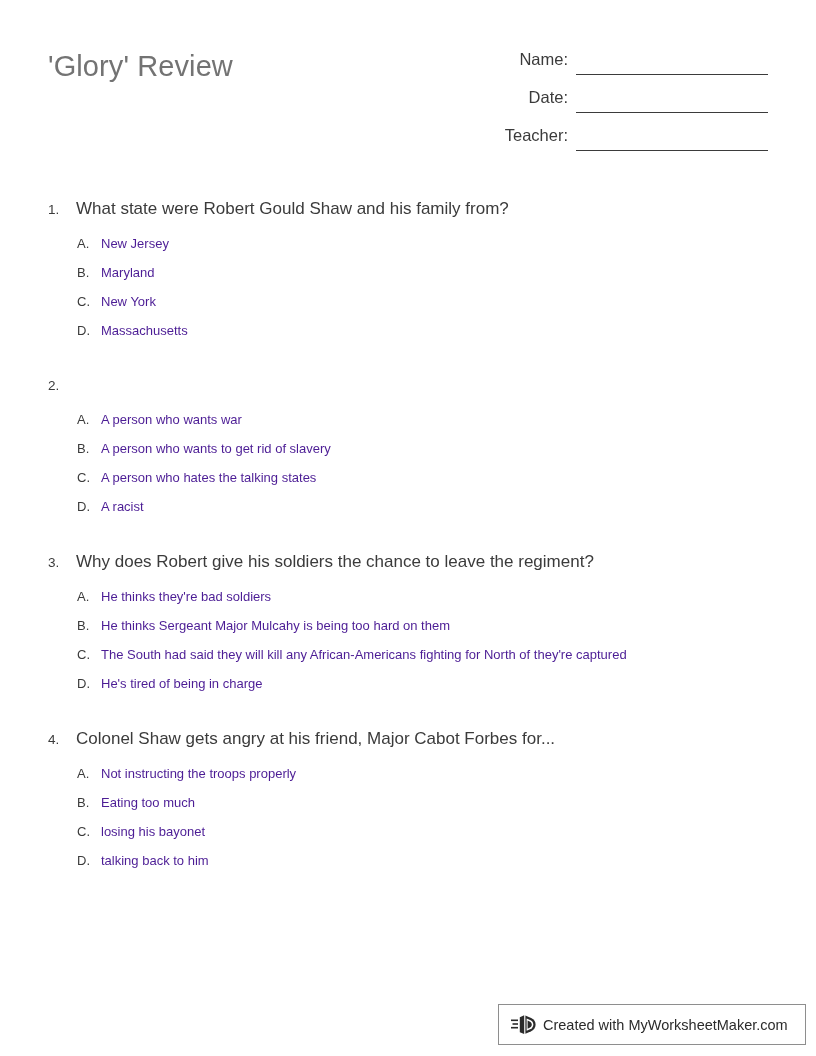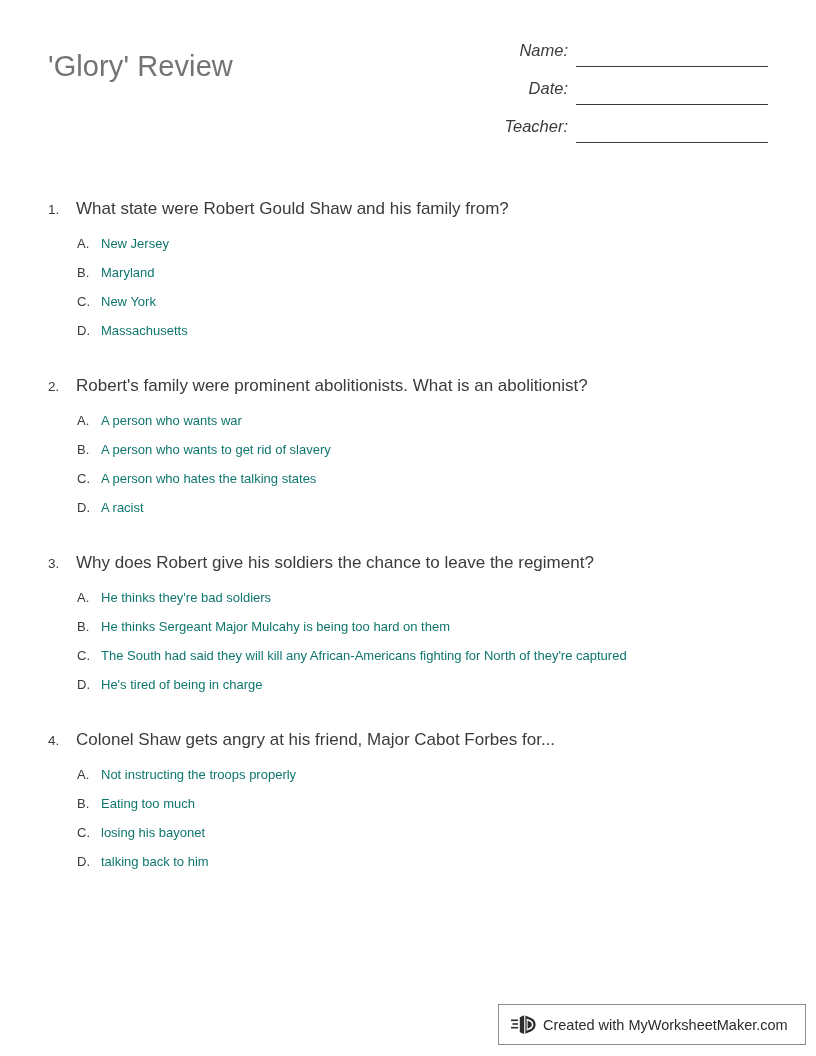--- a/index.html
+++ b/index.html
@@ -42,24 +42,23 @@
     white-space: nowrap;
   }
   .meta-fields {
     position: absolute;
     right: 0;
     top: 0;
     width: 322px;
   }
   .meta-row {
     display: flex;
-    align-items: flex-start;
+    align-items: center;
     justify-content: flex-end;
     height: 38px;
-    font-style: italic;
   }
   .meta-label {
     font-size: 16.5px;
     color: #3b3b3b;
     white-space: nowrap;
     padding-right: 8px;
     line-height: 20px;
     position: relative;
     top: -4px;
   }
@@ -106,21 +105,21 @@
   .opt-letter {
     width: 24px;
     flex: 0 0 24px;
     margin-left: 29px;
     font-size: 13px;
     color: #3b3b3b;
     line-height: 22px;
   }
   .opt-text {
     font-size: 13px;
-    color: #0f766e;
+    color: #4c1d95;
     line-height: 22px;
     white-space: nowrap;
   }
 
   
   .footer-badge {
     position: absolute;
     left: 498px;
     top: 1004px;
     width: 308px;
@@ -194,21 +193,20 @@
         <div class="option-row">
           <span class="opt-letter">D.</span>
           <span class="opt-text">Massachusetts</span>
         </div>
       </div>
     </div>
 
     <div class="question-block">
       <div class="question-row">
         <span class="q-number">2.</span>
-        <span class="q-text">Robert's family were prominent abolitionists. What is an abolitionist?</span>
       </div>
       <div class="options">
         <div class="option-row">
           <span class="opt-letter">A.</span>
           <span class="opt-text">A person who wants war</span>
         </div>
         <div class="option-row">
           <span class="opt-letter">B.</span>
           <span class="opt-text">A person who wants to get rid of slavery</span>
         </div>

